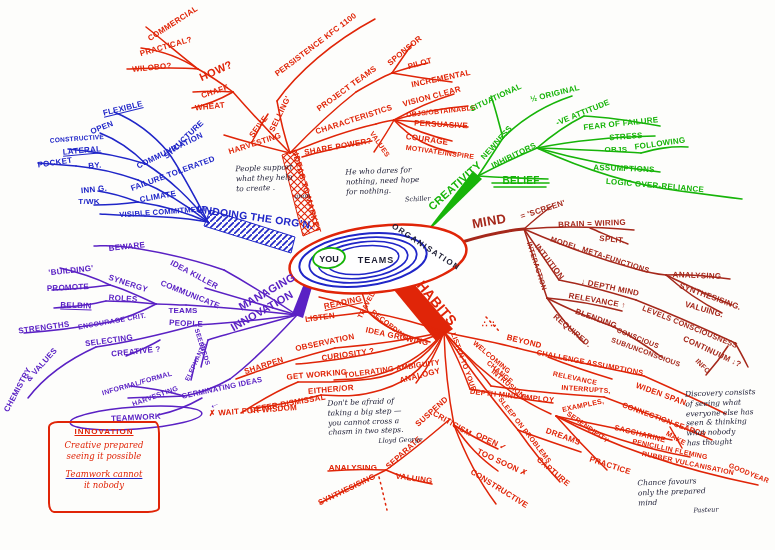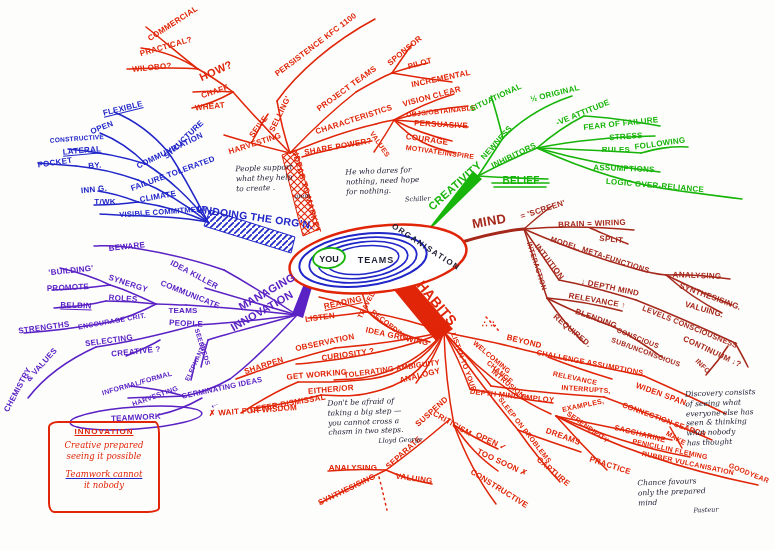--- a/index.html
+++ b/index.html
@@ -240,21 +240,21 @@
       <div class="lbl" style="left: 380px; top: 144px; color: rgb(224, 37, 8); font-size: 7px; transform: translate(-50%, -50%) rotate(55deg);">VALUES</div>
       <div class="lbl" style="left: 307px; top: 193px; color: rgb(224, 37, 8); font-size: 8.5px; transform: translate(-50%, -50%) rotate(74deg);">IDEAS TO MARKET</div>
       <div class="lbl" style="left: 455px; top: 186px; color: rgb(23, 180, 9); font-size: 11px; transform: translate(-50%, -50%) rotate(-42deg);">CREATIVITY</div>
       <div class="lbl" style="left: 497px; top: 143px; color: rgb(23, 180, 9); font-size: 8px; transform: translate(-50%, -50%) rotate(-48deg);">NEWNESS</div>
       <div class="lbl" style="left: 496px; top: 98px; color: rgb(23, 180, 9); font-size: 8px; transform: translate(-50%, -50%) rotate(-25deg);">SITUATIONAL</div>
       <div class="lbl" style="left: 555px; top: 94px; color: rgb(23, 180, 9); font-size: 8px; transform: translate(-50%, -50%) rotate(-14deg);">½ ORIGINAL</div>
       <div class="lbl" style="left: 514px; top: 156px; color: rgb(23, 180, 9); font-size: 8px; transform: translate(-50%, -50%) rotate(-26deg);">INHIBITORS</div>
       <div class="lbl" style="left: 583px; top: 113px; color: rgb(23, 180, 9); font-size: 8px; transform: translate(-50%, -50%) rotate(-22deg);">-VE ATTITUDE</div>
       <div class="lbl" style="left: 621px; top: 124px; color: rgb(23, 180, 9); font-size: 8px; transform: translate(-50%, -50%) rotate(-6deg);">FEAR OF FAILURE</div>
       <div class="lbl" style="left: 626px; top: 137px; color: rgb(23, 180, 9); font-size: 8px; transform: translate(-50%, -50%) rotate(-4deg);">STRESS</div>
-      <div class="lbl" style="left: 616px; top: 150px; color: rgb(23, 180, 9); font-size: 8px; transform: translate(-50%, -50%) rotate(0deg);">RULES</div>
+      <div class="lbl" style="left: 616px; top: 150px; color: rgb(23, 180, 9); font-size: 8px; transform: translate(-50%, -50%) rotate(0deg);">OBJS</div>
       <div class="lbl" style="left: 660px; top: 144px; color: rgb(23, 180, 9); font-size: 8px; transform: translate(-50%, -50%) rotate(-8deg);">FOLLOWING</div>
       <div class="lbl" style="left: 624px; top: 169px; color: rgb(23, 180, 9); font-size: 8px; transform: translate(-50%, -50%) rotate(2deg);">ASSUMPTIONS</div>
       <div class="lbl" style="left: 655px; top: 186px; color: rgb(23, 180, 9); font-size: 8px; transform: translate(-50%, -50%) rotate(5deg);">LOGIC OVER-RELIANCE</div>
       <div class="lbl" style="left: 521px; top: 181px; color: rgb(23, 180, 9); font-size: 10px; transform: translate(-50%, -50%) rotate(0deg);">BELIEF</div>
       <div class="lbl" style="left: 489px; top: 221px; color: rgb(165, 40, 27); font-size: 13px; transform: translate(-50%, -50%) rotate(-10deg);">MIND</div>
       <div class="lbl" style="left: 543px; top: 210px; color: rgb(165, 40, 27); font-size: 8px; transform: translate(-50%, -50%) rotate(-18deg);">= 'SCREEN'</div>
       <div class="lbl" style="left: 592px; top: 224px; color: rgb(165, 40, 27); font-size: 8px; transform: translate(-50%, -50%) rotate(-2deg);">BRAIN = WIRING</div>
       <div class="lbl" style="left: 612px; top: 240px; color: rgb(165, 40, 27); font-size: 8px; transform: translate(-50%, -50%) rotate(6deg);">SPLIT.</div>
       <div class="lbl" style="left: 600px; top: 255px; color: rgb(165, 40, 27); font-size: 7.5px; transform: translate(-50%, -50%) rotate(18deg);">MODEL. META-FUNCTIONS</div>
       <div class="lbl" style="left: 697px; top: 276px; color: rgb(165, 40, 27); font-size: 8px; transform: translate(-50%, -50%) rotate(2deg);">ANALYSING</div>
@@ -322,21 +322,21 @@
       <div class="lbl u" style="left: 123px; top: 109px; color: rgb(32, 38, 200); font-size: 8px; transform: translate(-50%, -50%) rotate(-14deg);">FLEXIBLE</div>
       <div class="lbl" style="left: 184px; top: 140px; color: rgb(32, 38, 200); font-size: 8px; transform: translate(-50%, -50%) rotate(-44deg);">STRUCTURE</div>
       <div class="lbl" style="left: 102px; top: 128px; color: rgb(32, 38, 200); font-size: 8px; transform: translate(-50%, -50%) rotate(-22deg);">OPEN</div>
       <div class="lbl" style="left: 77px; top: 139px; color: rgb(32, 38, 200); font-size: 6.5px; transform: translate(-50%, -50%) rotate(-4deg);">CONSTRUCTIVE</div>
       <div class="lbl u" style="left: 82px; top: 151px; color: rgb(32, 38, 200); font-size: 8px; transform: translate(-50%, -50%) rotate(-5deg);">LATERAL</div>
       <div class="lbl" style="left: 170px; top: 151px; color: rgb(32, 38, 200); font-size: 8px; transform: translate(-50%, -50%) rotate(-26deg);">COMMUNICATION</div>
       <div class="lbl" style="left: 55px; top: 163px; color: rgb(32, 38, 200); font-size: 8px; transform: translate(-50%, -50%) rotate(-8deg);">POCKET</div>
       <div class="lbl" style="left: 95px; top: 166px; color: rgb(32, 38, 200); font-size: 8px; transform: translate(-50%, -50%) rotate(-5deg);">BY.</div>
       <div class="lbl" style="left: 173px; top: 174px; color: rgb(32, 38, 200); font-size: 8px; transform: translate(-50%, -50%) rotate(-20deg);">FAILURE TOLERATED</div>
       <div class="lbl" style="left: 94px; top: 190px; color: rgb(32, 38, 200); font-size: 8px; transform: translate(-50%, -50%) rotate(-6deg);">INN G.</div>
-      <div class="lbl" style="left: 89px; top: 202px; color: rgb(32, 38, 200); font-size: 8px; transform: translate(-50%, -50%) rotate(0deg); margin-left: 16px;">T/WK</div>
+      <div class="lbl" style="left: 89px; top: 202px; color: rgb(32, 38, 200); font-size: 8px; transform: translate(-50%, -50%) rotate(0deg);">T/WK</div>
       <div class="lbl" style="left: 158px; top: 197px; color: rgb(32, 38, 200); font-size: 8px; transform: translate(-50%, -50%) rotate(-10deg);">CLIMATE</div>
       <div class="lbl" style="left: 163px; top: 212px; color: rgb(32, 38, 200); font-size: 7.5px; transform: translate(-50%, -50%) rotate(-4deg);">VISIBLE COMMITMENT</div>
       <div class="lbl" style="left: 267px; top: 292px; color: rgb(90, 33, 196); font-size: 11px; transform: translate(-50%, -50%) rotate(-30deg);">MANAGING</div>
       <div class="lbl" style="left: 262px; top: 311px; color: rgb(90, 33, 196); font-size: 11px; transform: translate(-50%, -50%) rotate(-30deg);">INNOVATION</div>
       <div class="lbl" style="left: 194px; top: 275px; color: rgb(90, 33, 196); font-size: 8px; transform: translate(-50%, -50%) rotate(28deg);">IDEA KILLER</div>
       <div class="lbl" style="left: 127px; top: 247px; color: rgb(90, 33, 196); font-size: 8px; transform: translate(-50%, -50%) rotate(-6deg);">BEWARE</div>
       <div class="lbl" style="left: 190px; top: 295px; color: rgb(90, 33, 196); font-size: 8px; transform: translate(-50%, -50%) rotate(22deg);">COMMUNICATE</div>
       <div class="lbl" style="left: 183px; top: 311px; color: rgb(90, 33, 196); font-size: 8px; transform: translate(-50%, -50%) rotate(0deg);">TEAMS</div>
       <div class="lbl" style="left: 186px; top: 324px; color: rgb(90, 33, 196); font-size: 8px; transform: translate(-50%, -50%) rotate(3deg);">PEOPLE</div>
       <div class="lbl" style="left: 202px; top: 347px; color: rgb(90, 33, 196); font-size: 6.5px; transform: translate(-50%, -50%) rotate(72deg);">SEEDBEDS</div>

